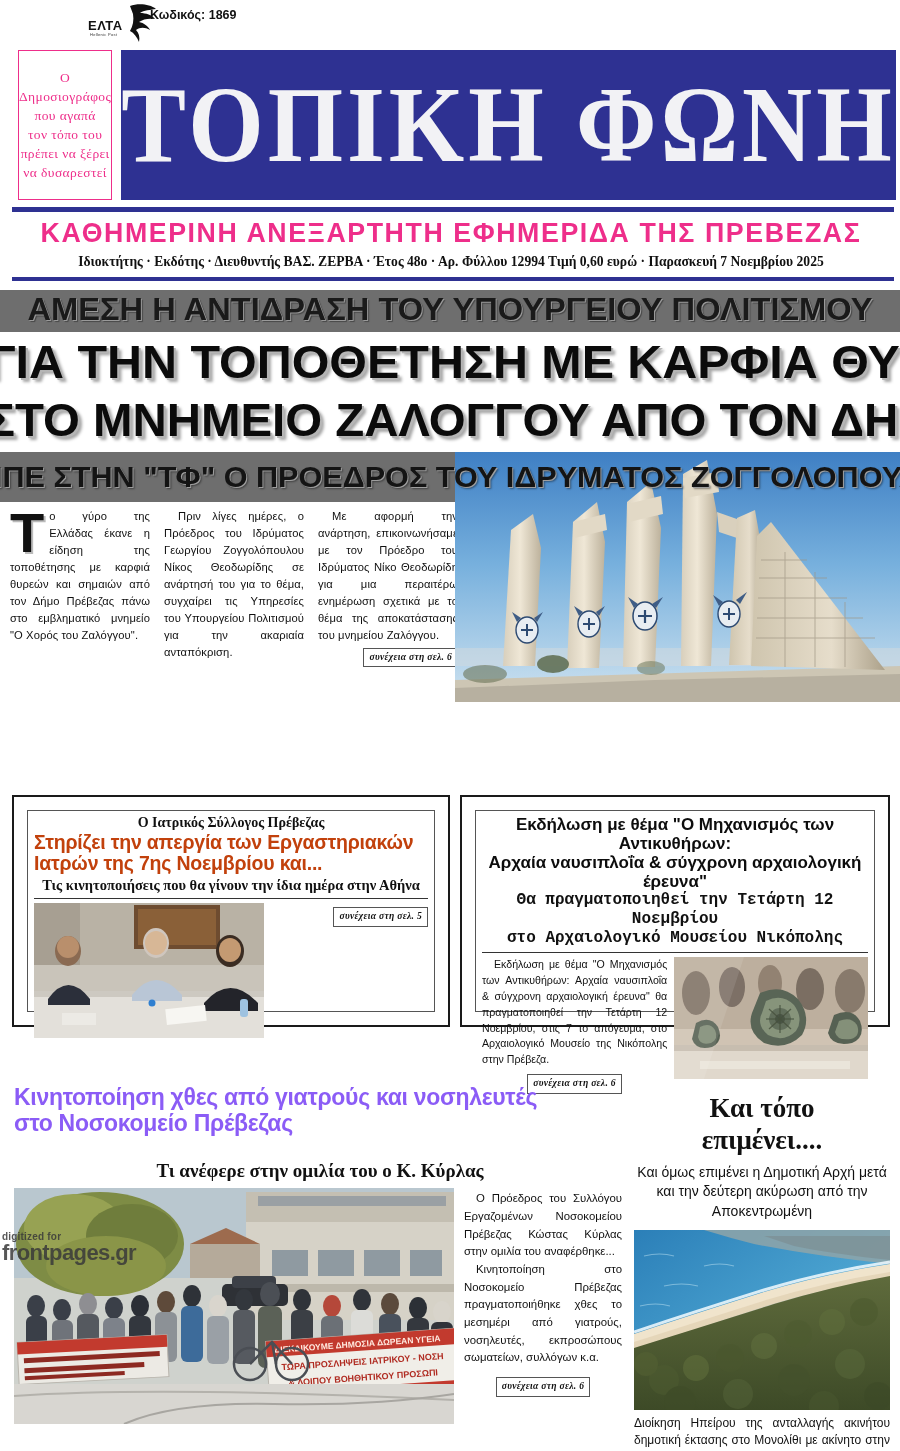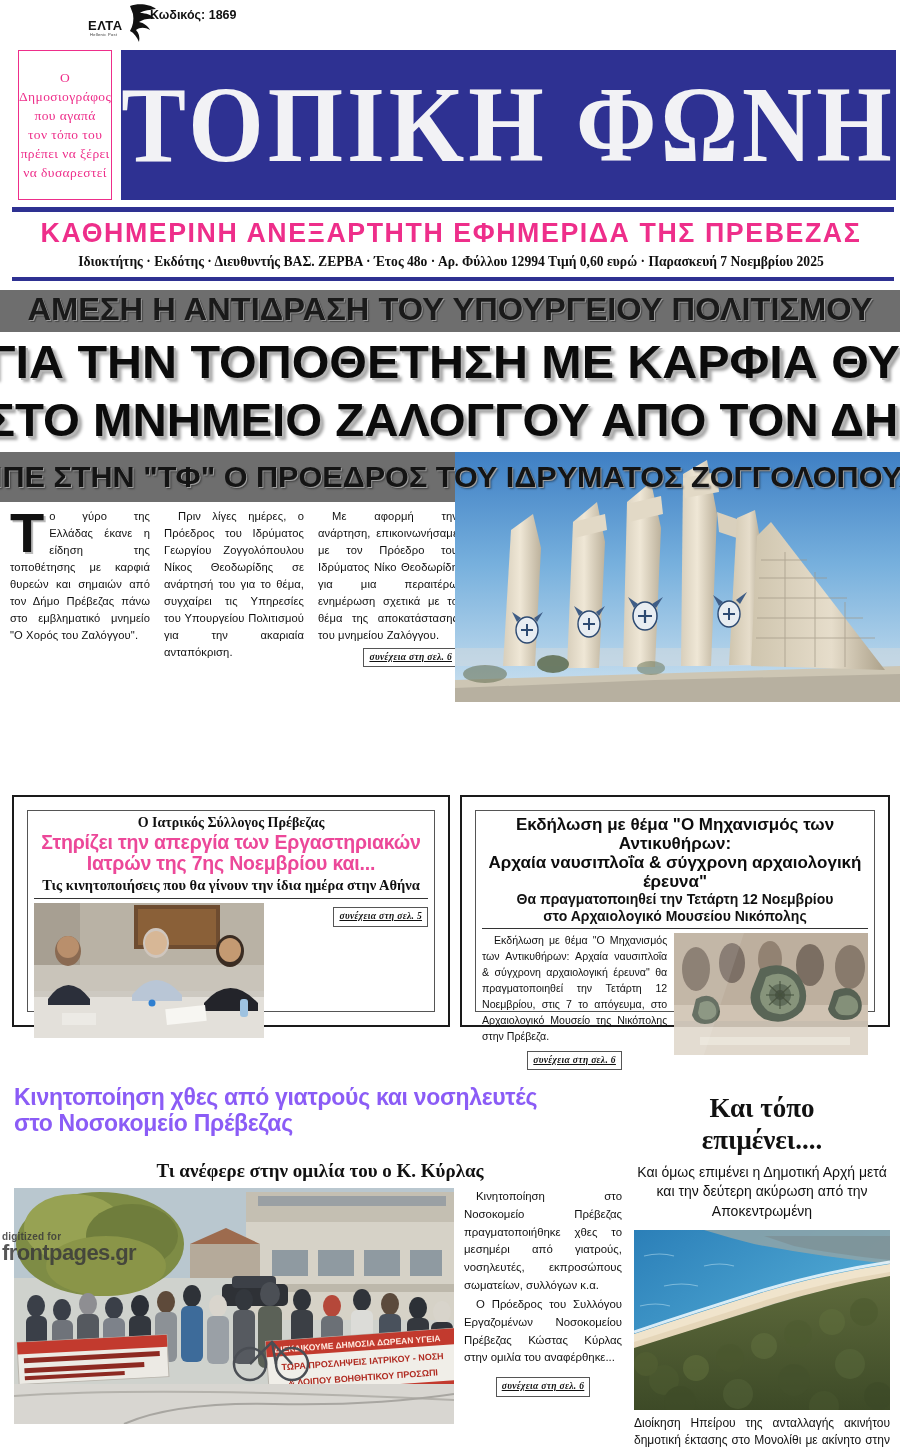--- a/index.html
+++ b/index.html
@@ -113,52 +113,51 @@
   .dropcap {
     float:left; font-family:"Liberation Sans", sans-serif; font-weight:bold;
     font-size:56px; line-height:.82; margin:2px 5px 0 0; color:#111;
     text-shadow:2px 2px 0 #bbb;
   }
   .jump {
     display:inline-block; border:1.4px solid #555; padding:1px 5px 2px;
     font-family:"Liberation Serif", serif; font-style:italic; font-weight:bold;
     font-size:9.6px; color:#111; background:#fff; margin-top:4px;
     letter-spacing:.3px;
-    text-decoration:underline;
   }
 
   
   .boxrow { position:absolute; left:0; top:795px; width:900px; height:235px; }
   .artbox {
     position:absolute; border:2.5px solid #1a1a1a; background:#fff;
     padding:13px;
   }
   .artbox-inner { border:1px solid #555; height:100%; padding:4px 6px 5px; }
   .ab-left  { left:12px;  top:0; width:438px; height:232px; }
   .ab-right { left:460px; top:0; width:430px; height:232px; }
 
   .kicker {
     text-align:center; font-family:"Liberation Serif", serif; font-weight:bold;
     font-size:14px; color:#111; margin-bottom:1px;
   }
   .hl2 {
-    text-align:center; font-family:"Liberation Sans", sans-serif; font-weight:bold;
-    font-size:19.5px; line-height:1.1; color:#ec4899; letter-spacing:-.2px;
+    text-align:left; font-family:"Liberation Sans", sans-serif; font-weight:bold;
+    font-size:19.5px; line-height:1.1; color:#c2410c; letter-spacing:-.2px;
   }
   .hl2b {
     text-align:center; font-family:"Liberation Sans", sans-serif; font-weight:bold;
     font-size:17px; line-height:1.12; color:#0d0d0d;
   }
   .hl3 {
     text-align:center; font-family:"Liberation Serif", serif; font-weight:bold;
     font-size:14.5px; line-height:1.2; color:#111; margin-top:2px;
   }
   .hl3big {
-    text-align:center; font-family:Liberation Sans, sans-serif; font-weight:bold;
-    font-size:14px; line-height:1.18; color:#111;
+    text-align:center; font-family:Liberation Mono, monospace; font-weight:bold;
+    font-size:16px; line-height:1.18; color:#111;
   }
   .sep-line { height:1.2px; background:#333; margin:4px 0 4px; }
 
   .body-flex { display:flex; gap:7px; margin-top:4px; }
   .body-txt {
     font-family:"Liberation Sans", sans-serif; font-size:10.6px;
     line-height:1.5; text-align:justify; color:#111;
   }
   .body-txt p { text-indent:12px; }
 
@@ -546,22 +545,22 @@
               <path d="M236 176 L258 154 L278 176 M258 154 L262 176"></path>
             </g>
 
             <rect y="196" width="440" height="40" fill="#d8d6d1"></rect>
             <path d="M0 208 Q150 198 440 212" stroke="#b4b2ac" stroke-width="2" fill="none"></path>
             <path d="M110 236 Q160 214 260 216 Q360 218 440 206" stroke="#a8a6a1" stroke-width="2" fill="none"></path>
           </svg>
         </div>
 
         <div class="bot-col">
+          <p style="margin-top:2px;">Ο Πρόεδρος του Συλλόγου Εργαζομένων Νοσοκομείου Πρέβεζας Κώστας Κύρλας στην ομιλία του αναφέρθηκε...</p>
           <p>Κινητοποίηση στο Νοσοκομείο Πρέβεζας πραγματοποιήθηκε χθες το μεσημέρι από γιατρούς, νοσηλευτές, εκπροσώπους σωματείων, συλλόγων κ.α.</p>
-          <p style="margin-top:2px;">Ο Πρόεδρος του Συλλόγου Εργαζομένων Νοσοκομείου Πρέβεζας Κώστας Κύρλας στην ομιλία του αναφέρθηκε...</p>
           <div style="text-align:center;margin-top:6px;">
             <span class="jump">συνέχεια στη σελ. 6</span>
           </div>
         </div>
       </div>
     </div>
 
     <div class="br">
       <div class="brhl">Και τόπο</div>
       <div class="brhl">επιμένει....</div>

